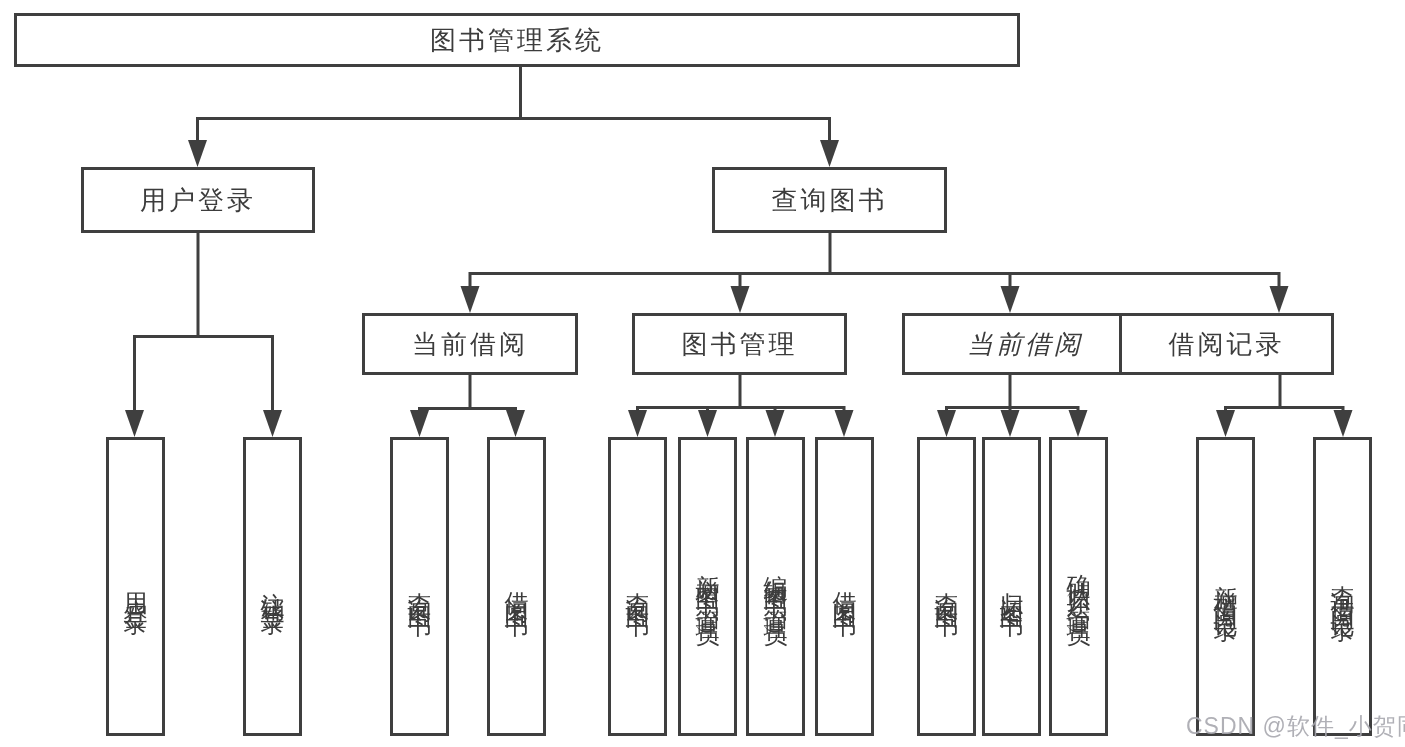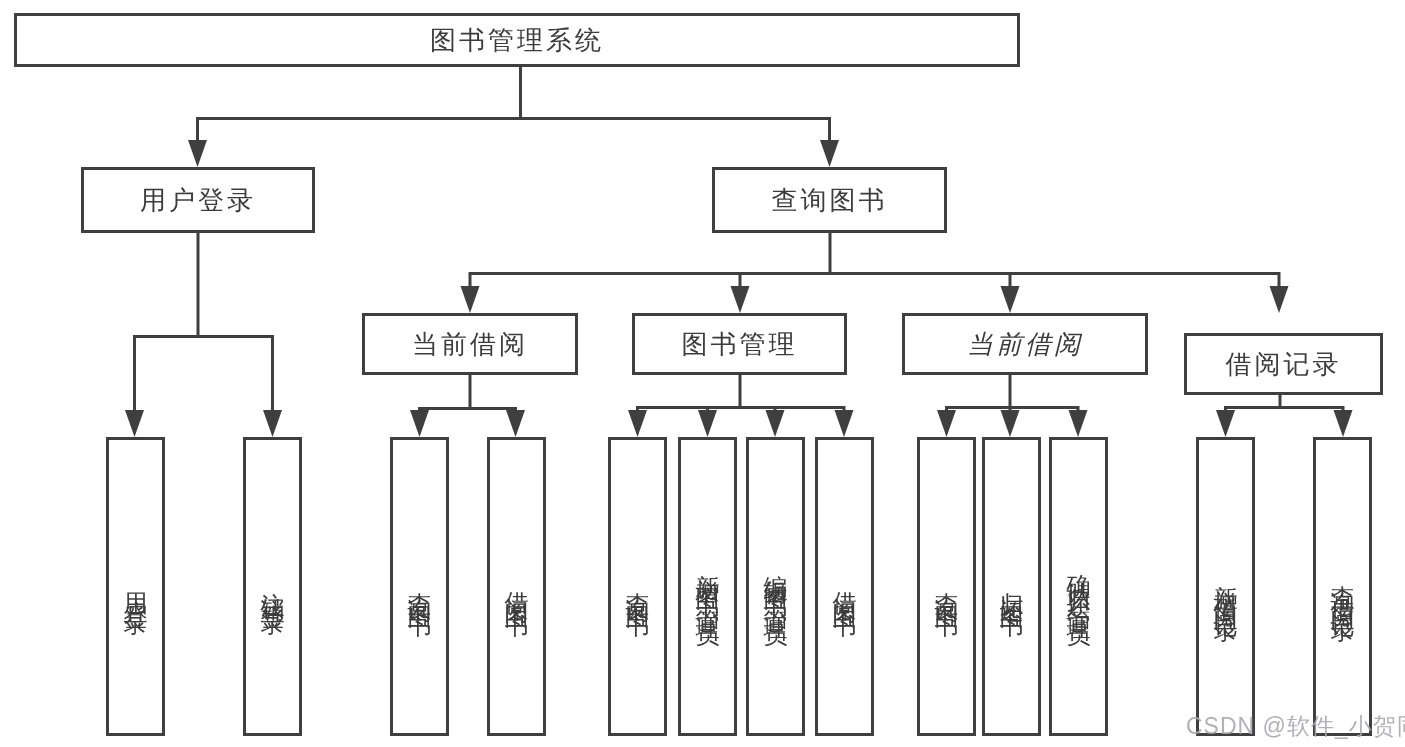--- a/index.html
+++ b/index.html
@@ -44,21 +44,21 @@
   }
   
   .n-root{left:14px;top:13px;width:1006px;height:54px;}
   
   .n-userlogin{left:81px;top:167px;width:234px;height:66px;}
   .n-bookmgmt{left:712px;top:167px;width:235px;height:66px;}
   
   .n-g0{left:362px;top:313px;width:216px;height:62px;}
   .n-g1{left:632px;top:313px;width:215px;height:62px;}
   .n-g2{left:902px;top:313px;width:246px;height:62px;font-style:italic;}
-  .n-g3{left:1184px;top:313px;width:199px;height:62px;margin-top:20px;}
+  .n-g3{left:1119px;top:313px;width:215px;height:62px;}
   
   .leaf{top:437px;width:59px;height:299px;}
   .l1{left:106px;}  .l2{left:243px;}
   .l3{left:390px;}  .l4{left:487px;}
   .l5{left:608px;}  .l6{left:678px;}  .l7{left:746px;}  .l8{left:815px;}
   .l9{left:917px;}  .l10{left:982px;} .l11{left:1049px;}
   .l12{left:1196px;}.l13{left:1313px;}
   #watermark{
     position:absolute;left:1186px;top:711px;
     z-index:5;

